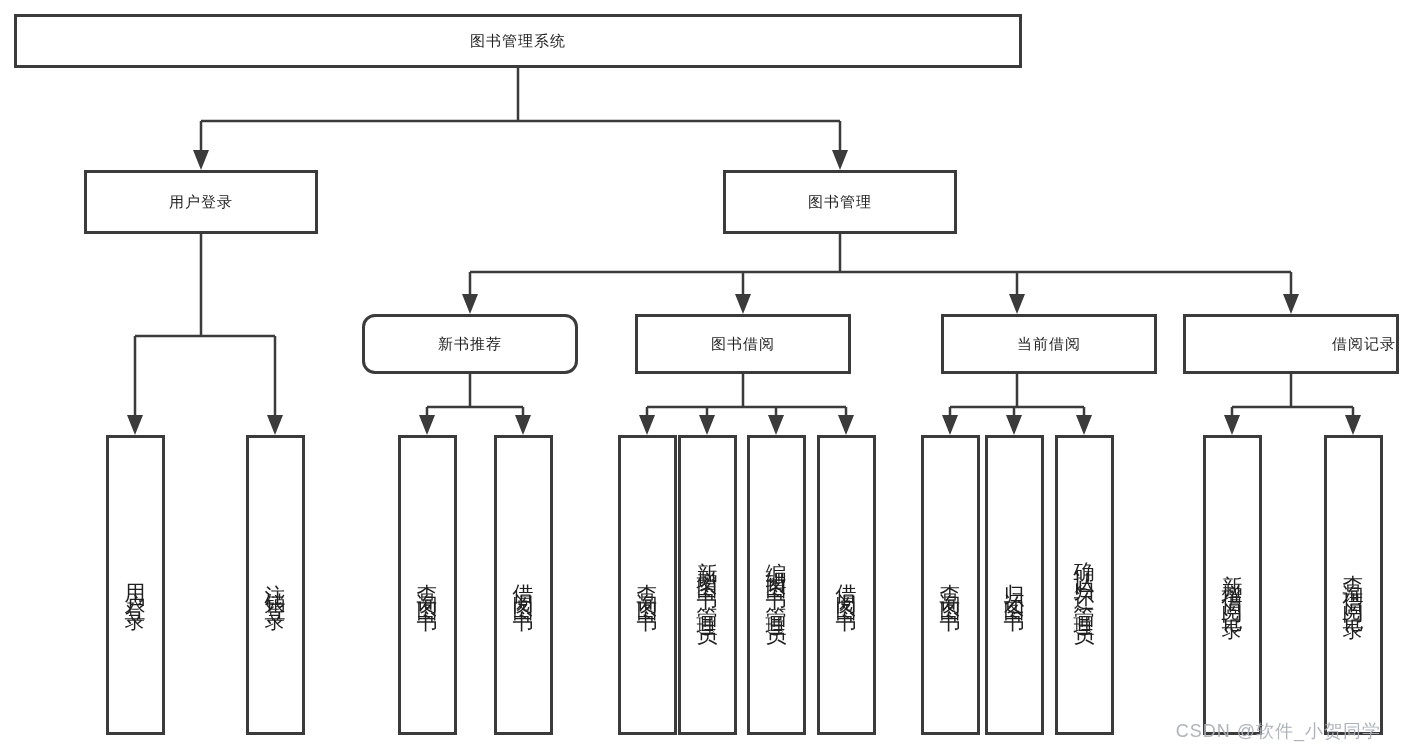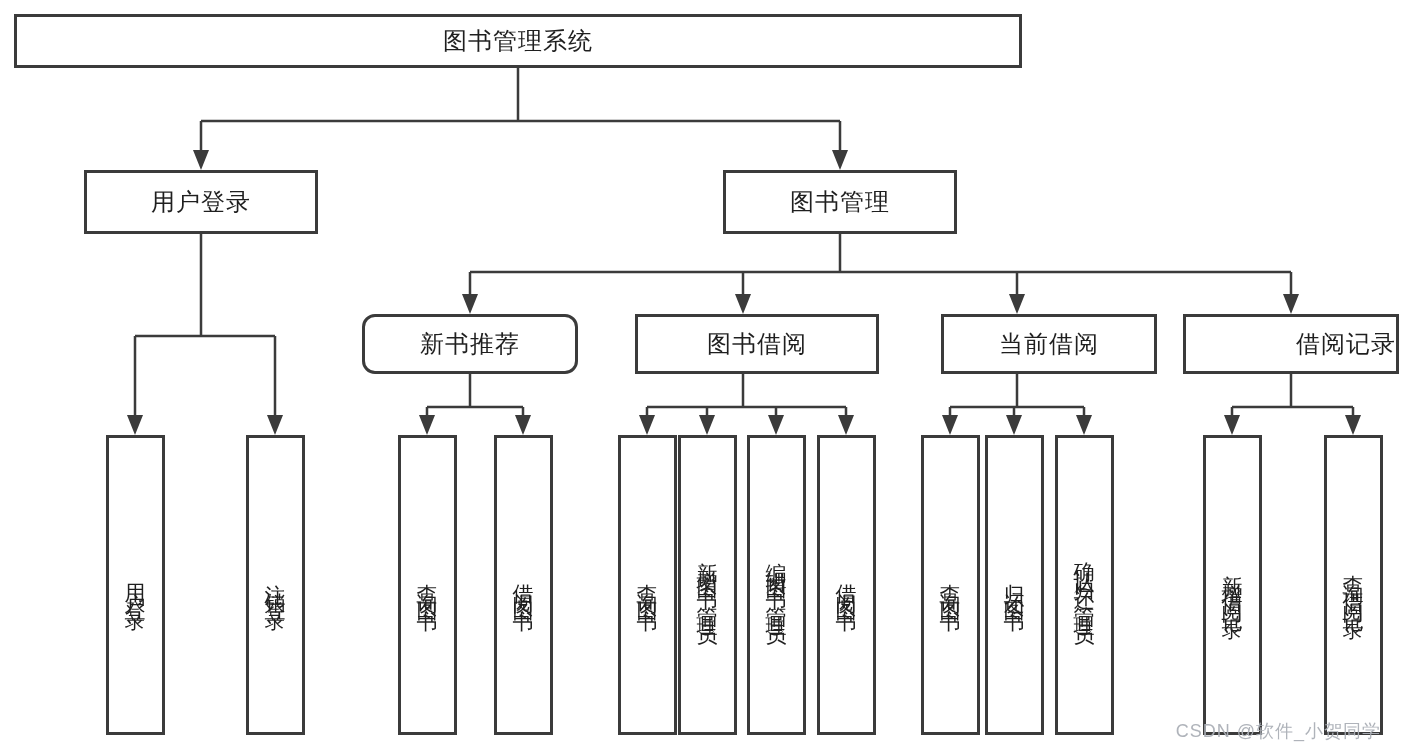--- a/index.html
+++ b/index.html
@@ -26,21 +26,21 @@
   .node {
     position: absolute;
     box-sizing: border-box;
     background: #ffffff;
     border: 3px solid #3b3b3b;
     display: flex;
     align-items: center;
     justify-content: center;
   }
   .node .lbl {
-    font-size: 24px;
+    font-size: 15px;
     color: #1f1f1f;
     letter-spacing: 1px;
     white-space: nowrap;
   }
   .node.vert .lbl {
     writing-mode: vertical-rl;
     text-orientation: mixed;
     font-size: 21px;
     letter-spacing: 9px;
     line-height: 1;
@@ -101,21 +101,21 @@
   <div class="node" style="left:84px; top:170px; width:234px; height:64px;">
     <span class="lbl">用户登录</span>
   </div>
   <div class="node" style="left:723px; top:170px; width:234px; height:64px;">
     <span class="lbl">图书管理</span>
   </div>
 
   <div class="node" style="left:362px; top:314px; width:216px; height:60px;border-radius:13px;">
     <span class="lbl">新书推荐</span>
   </div>
-  <div class="node" style="left:635px; top:314px; width:244px; height:60px;">
+  <div class="node" style="left:635px; top:314px; width:216px; height:60px;">
     <span class="lbl">图书借阅</span>
   </div>
   <div class="node" style="left:909px; top:314px; width:216px; height:60px;margin-left:32px;">
     <span class="lbl">当前借阅</span>
   </div>
   <div class="node" style="left:1183px; top:314px; width:216px; height:60px;justify-content:flex-end;">
     <span class="lbl">借阅记录</span>
   </div>
 
   <div class="node vert" style="left:106px; top:435px; width:59px; height:300px;">

